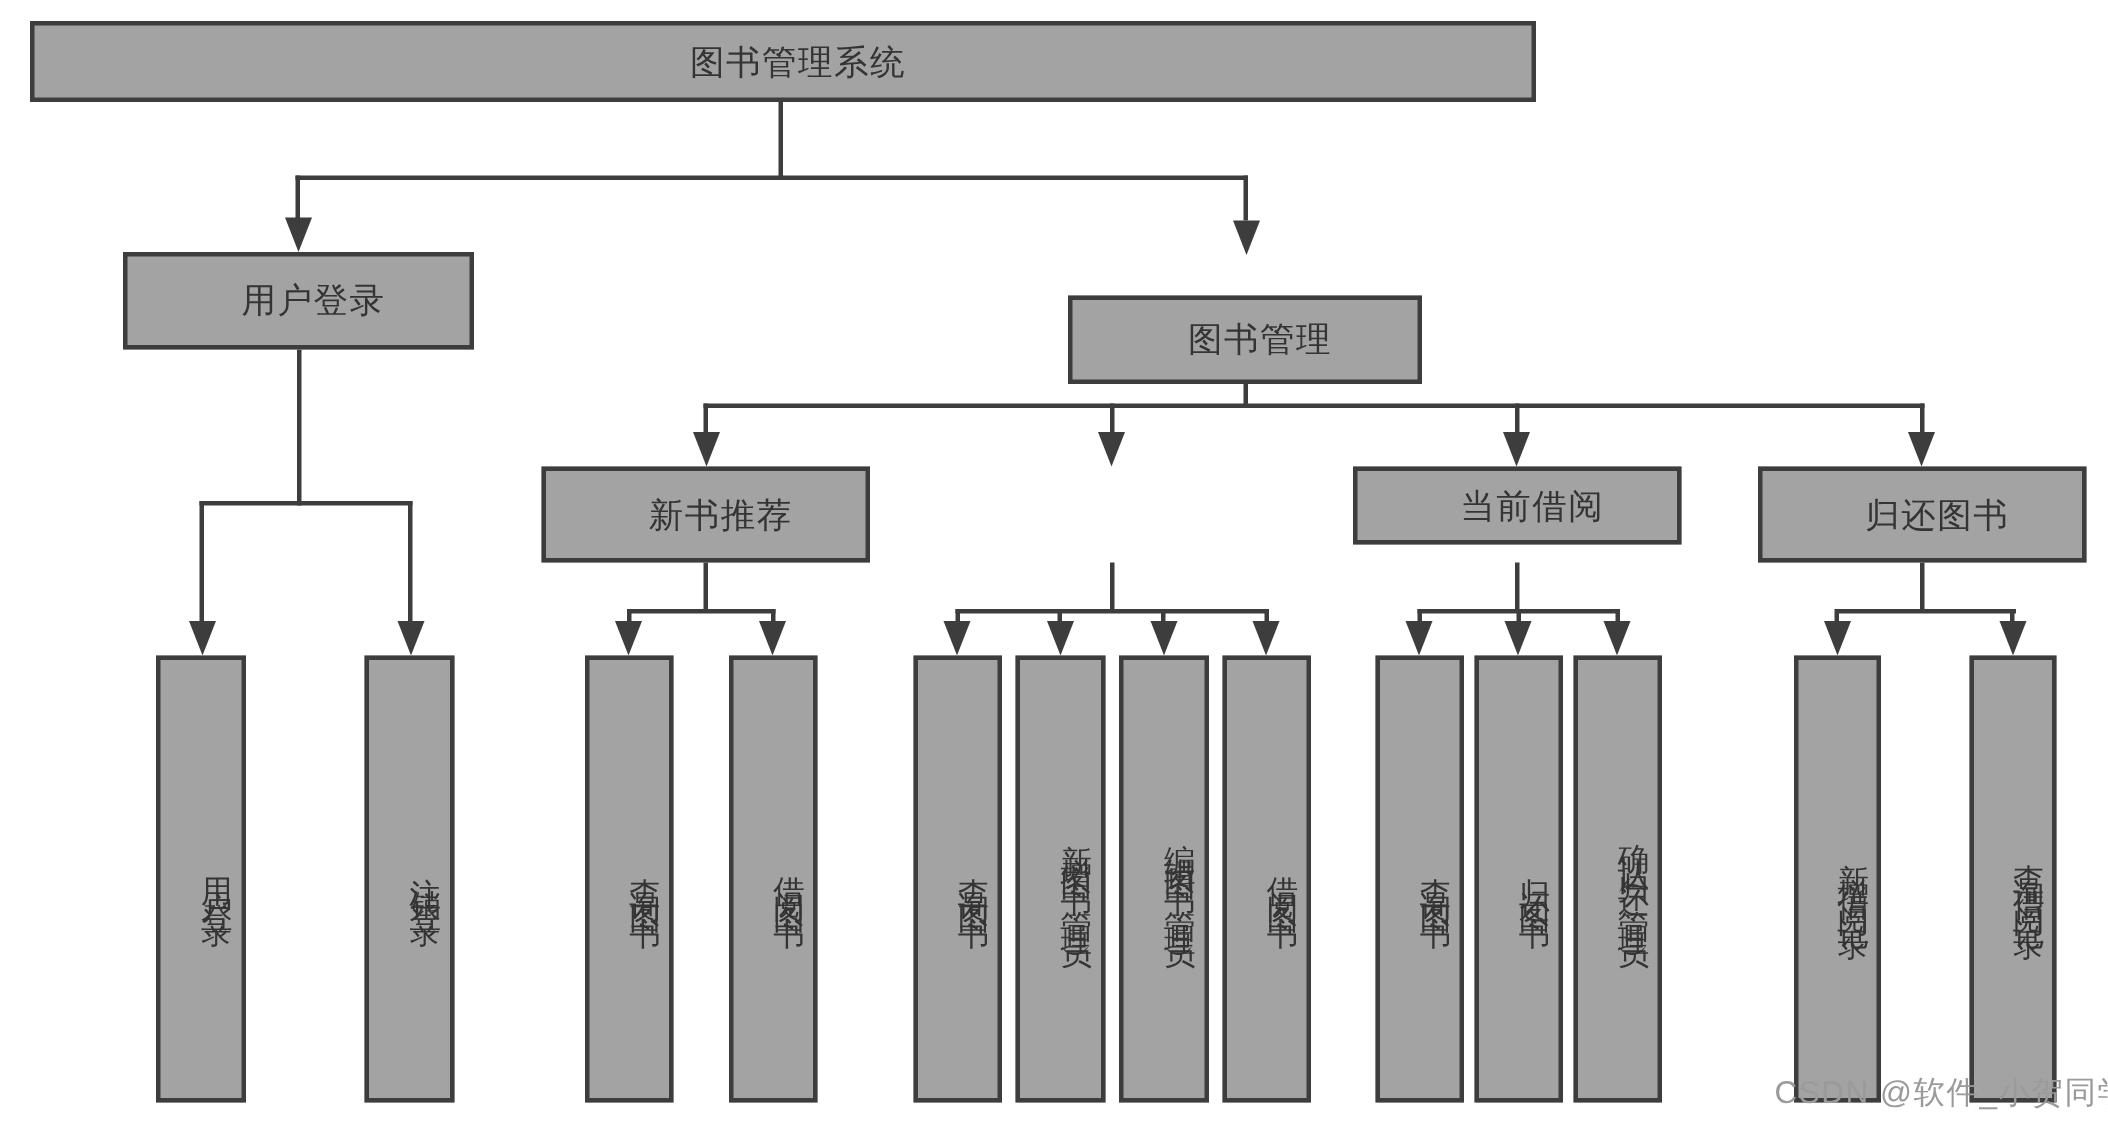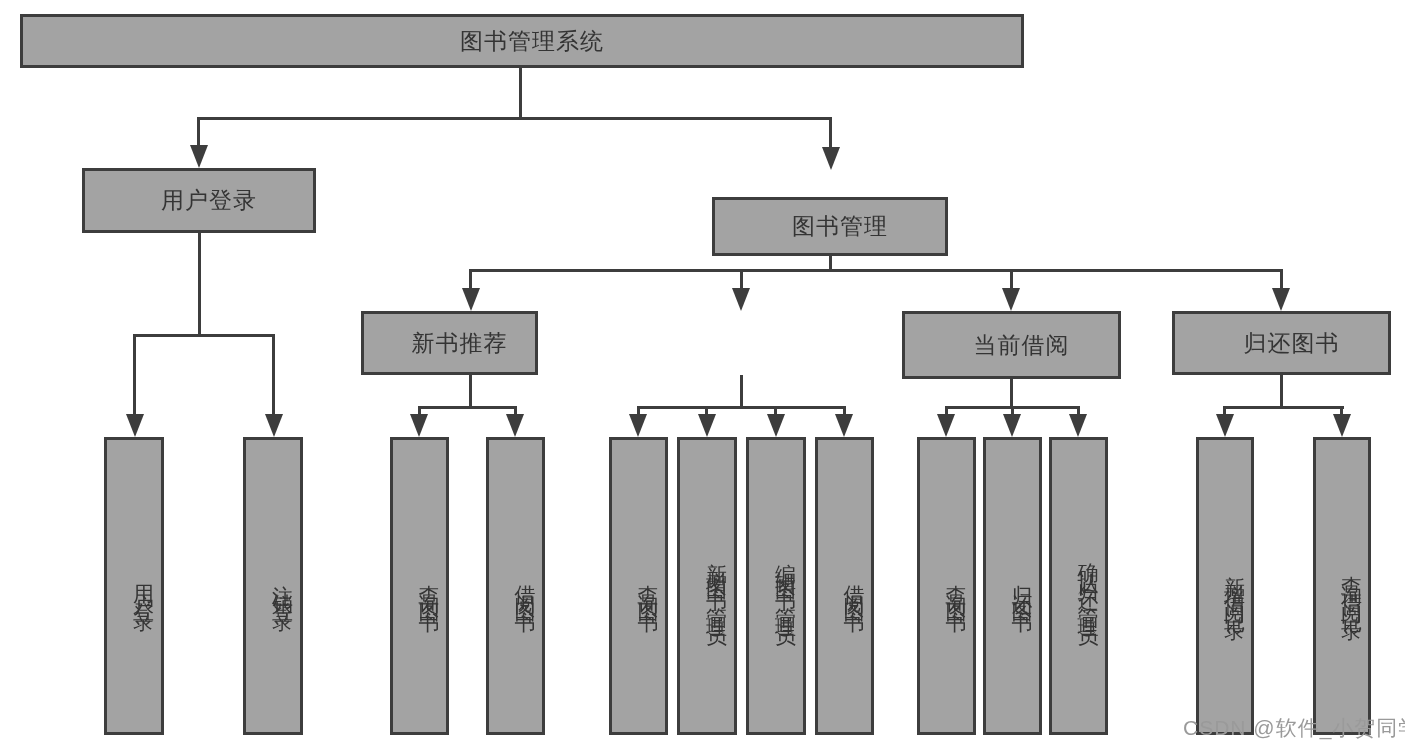--- a/index.html
+++ b/index.html
@@ -64,22 +64,22 @@
   <div class="hline" style="left:469px;top:269px;width:814px;height:3px;"></div>
   <div class="vline" style="left:469px;top:269px;width:3px;height:22px;"></div>
   <div class="arrow" style="left:462px;top:288px;"></div>
   <div class="vline" style="left:740px;top:269px;width:3px;height:22px;"></div>
   <div class="arrow" style="left:732px;top:288px;"></div>
   <div class="vline" style="left:1010px;top:269px;width:3px;height:22px;"></div>
   <div class="arrow" style="left:1002px;top:288px;"></div>
   <div class="vline" style="left:1280px;top:269px;width:3px;height:22px;"></div>
   <div class="arrow" style="left:1272px;top:288px;"></div>
 
-  <div class="box" style="left:361px;top:311px;width:177px;height:64px;">新书推荐</div>
-  <div class="box" style="left:902px;top:311px;width:219px;height:68px;">当前借阅</div>
+  <div class="box" style="left:361px;top:311px;width:219px;height:64px;">新书推荐</div>
+  <div class="box" style="left:902px;top:311px;width:219px;height:52px;">当前借阅</div>
   <div class="box" style="left:1172px;top:311px;width:219px;height:64px;">归还图书</div>
 
   <div class="vline" style="left:469px;top:375px;width:3px;height:33px;"></div>
   <div class="hline" style="left:418px;top:406px;width:99px;height:3px;"></div>
   <div class="vline" style="left:418px;top:406px;width:3px;height:10px;"></div>
   <div class="arrow" style="left:410px;top:414px;"></div>
   <div class="vline" style="left:514px;top:406px;width:3px;height:10px;"></div>
   <div class="arrow" style="left:506px;top:414px;"></div>
 
   <div class="vline" style="left:740px;top:375px;width:3px;height:33px;"></div>

